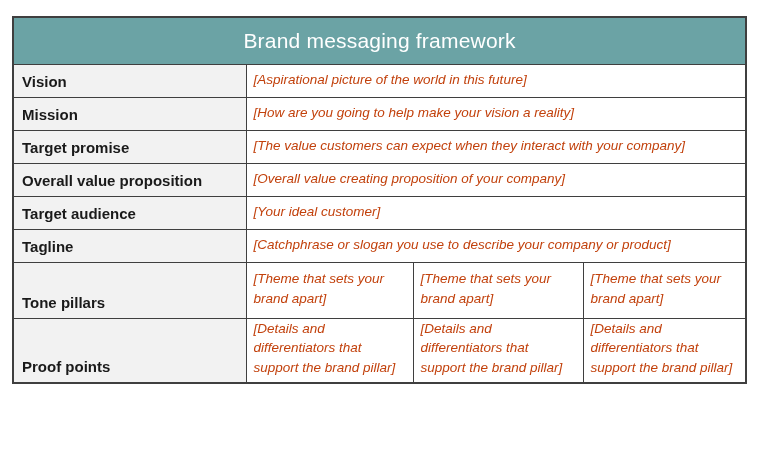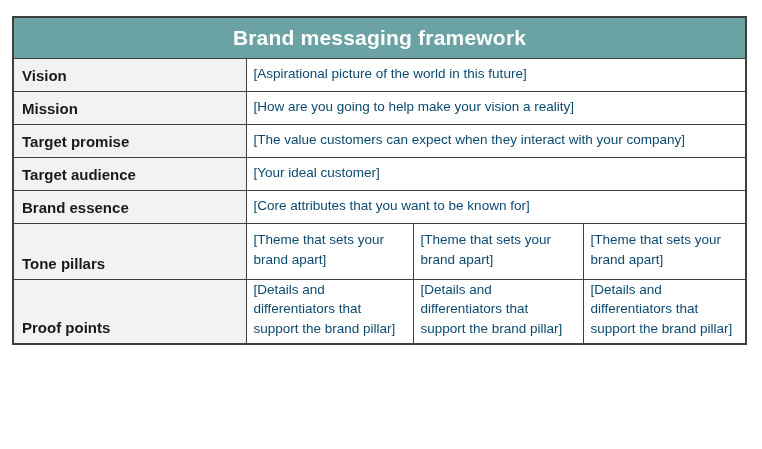--- a/index.html
+++ b/index.html
@@ -21,41 +21,42 @@
   .framework-table col.c-first  { width: 167px; }
   .framework-table col.c-second { width: 170px; }
   .framework-table col.c-third  { width: 163px; }
 
   .framework-table td, .framework-table th {
     border: 1px solid #3f3f3f;
     vertical-align: bottom;
     overflow: hidden;
   }
   th.title-cell {
-    height: 41px;
+    height: 47px;
     background: #6BA3A5;
     color: #ffffff;
     font-size: 21px;
-    font-weight: bold;
+    font-weight: normal;
     text-align: center;
     vertical-align: middle;
     letter-spacing: 0.2px;
   }
   td.label-cell {
     background: #f2f2f2;
     color: #1a1a1a;
     font-weight: bold;
     font-size: 15px;
     padding: 0 6px 7px 8px;
     white-space: nowrap;
     margin-top: 32px;
   }
   td.value-cell {
     background: #ffffff;
-    color: #0c4a6e;
+    color: #c2410c;
+    font-style: italic;
     font-size: 13.5px;
     padding: 0 6px 7px 7px;
     line-height: 1.45;
   }
   tr.row-regular   { height: 33px; }
   tr.row-pillars   { height: 56px; }
   tr.row-proof     { height: 55px; }
   tr.row-pillars td.value-cell { padding-bottom: 9px; }
   tr.row-proof   td.value-cell { padding-bottom: 5px; }
 </style>
@@ -82,31 +83,35 @@
     <tr class="row-regular">
       <td class="label-cell">Mission</td>
       <td class="value-cell" colspan="3">[How are you going to help make your vision a reality]</td>
     </tr>
 
     <tr class="row-regular">
       <td class="label-cell">Target promise</td>
       <td class="value-cell" colspan="3">[The value customers can expect when they interact with your company]</td>
     </tr>
 
+    <tr class="row-regular">
+      <td class="label-cell">Overall value proposition</td>
+      <td class="value-cell" colspan="3">[Overall value creating proposition of your company]</td>
+    </tr>
 
     <tr class="row-regular">
       <td class="label-cell">Target audience</td>
       <td class="value-cell" colspan="3">[Your ideal customer]</td>
     </tr>
 
+    <tr class="row-regular">
+      <td class="label-cell">Tagline</td>
+      <td class="value-cell" colspan="3">[Catchphrase or slogan you use to describe your company or product]</td>
+    </tr>
 
-    <tr class="row-regular">
-      <td class="label-cell">Brand essence</td>
-      <td class="value-cell" colspan="3">[Core attributes that you want to be known for]</td>
-    </tr>
 
 
     <tr class="row-pillars">
       <td class="label-cell">Tone pillars</td>
       <td class="value-cell">[Theme that sets your brand apart]</td>
       <td class="value-cell">[Theme that sets your brand apart]</td>
       <td class="value-cell">[Theme that sets your brand apart]</td>
     </tr>
 
     <tr class="row-proof">

